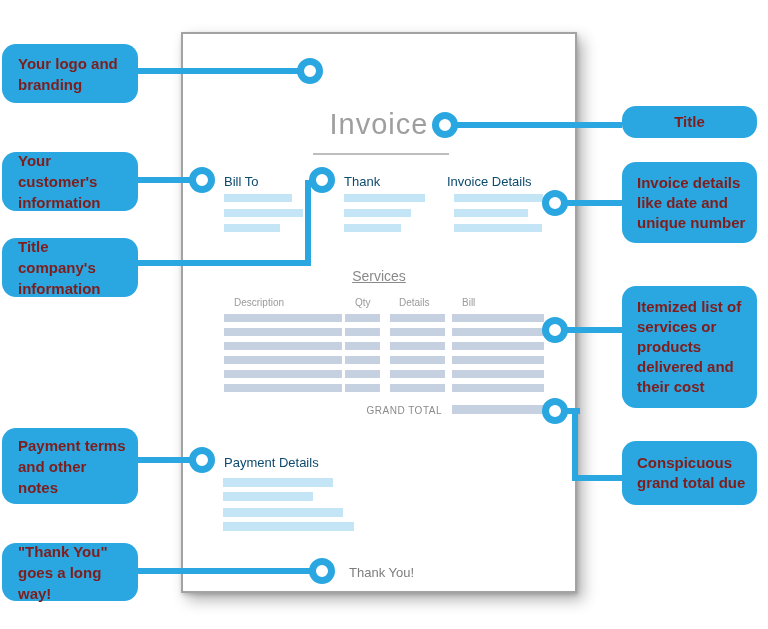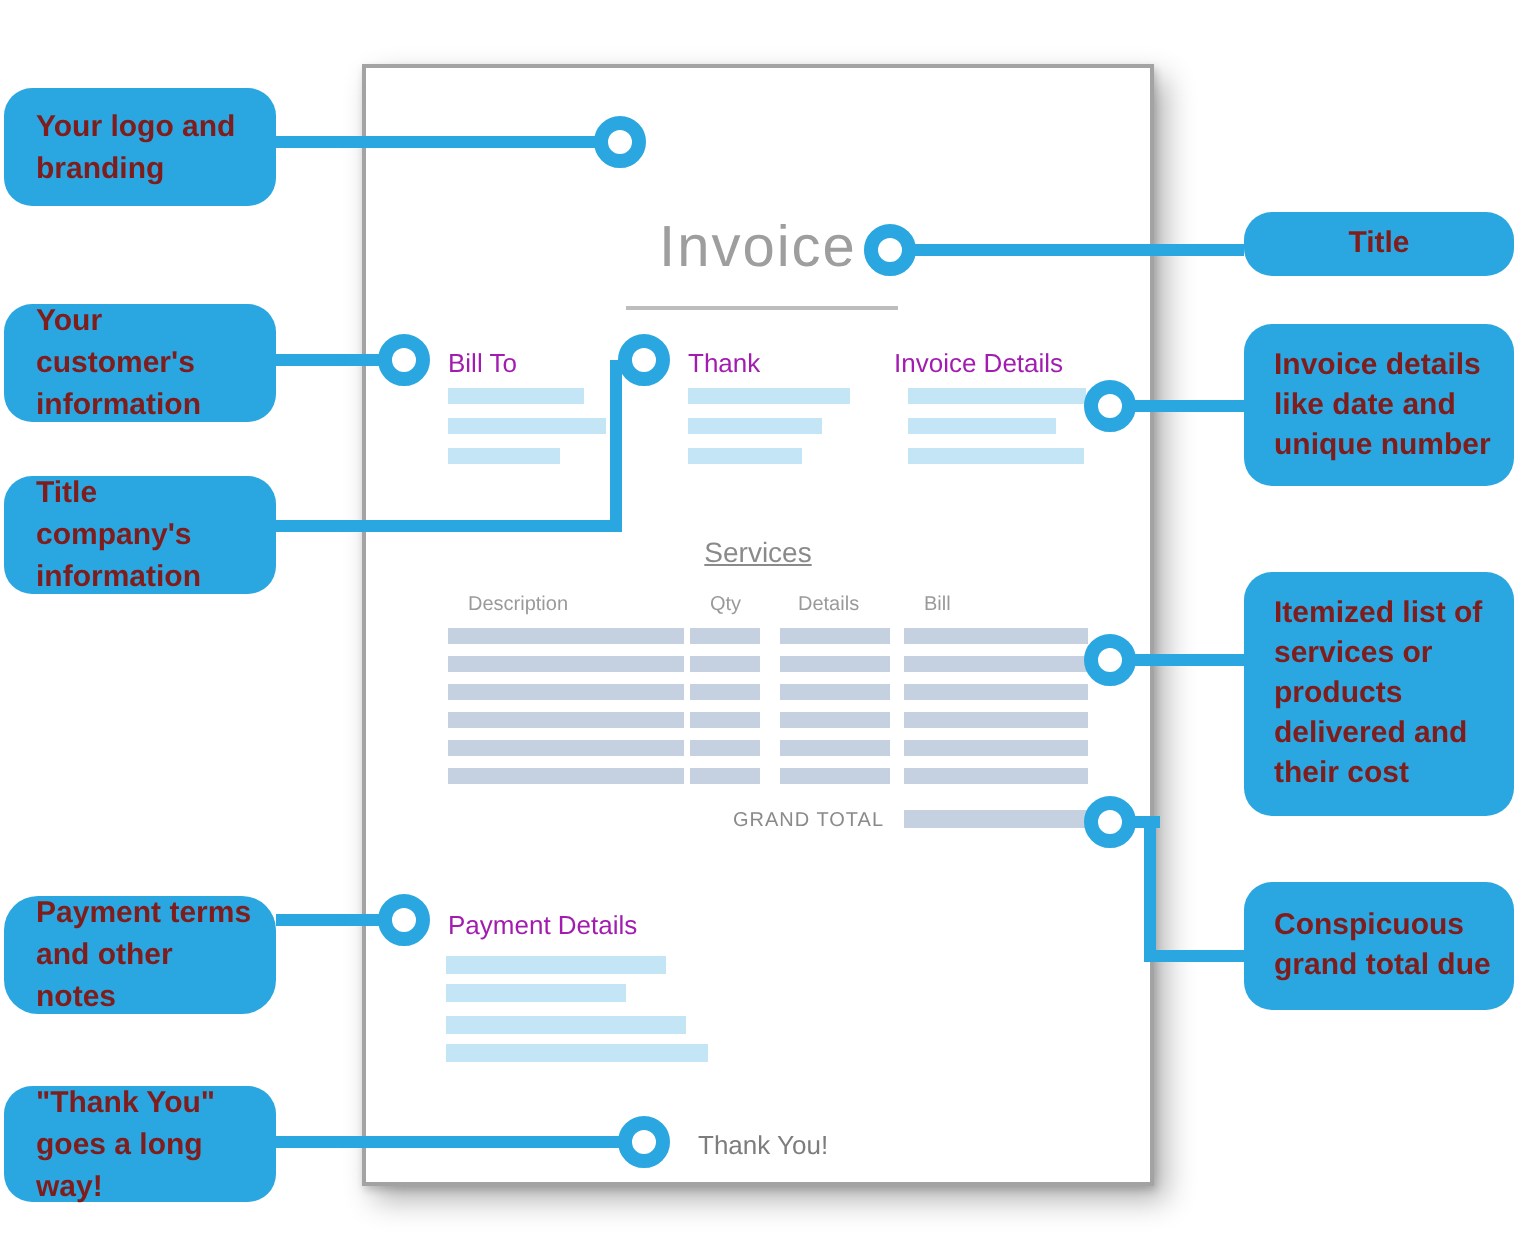--- a/index.html
+++ b/index.html
@@ -20,21 +20,21 @@
     position:absolute;left:160px;top:17px;width:77px;height:48px;
     background:var(--logo-blue,#a6dbf2);
     display:flex;align-items:center;justify-content:center;
     color:#8a8a8a;font-size:12px;letter-spacing:1.5px;
   }
   .invoice-title{
     position:absolute;left:0;top:74px;width:100%;text-align:center;
     font-size:29px;color:#9e9e9e;letter-spacing:1px;
   }
   .divider{position:absolute;left:130px;top:119px;width:136px;height:2px;background:#bdbdbd;}
-  .sec-label{position:absolute;font-size:13px;color:#a21caf;white-space:nowrap;}
+  .sec-label{position:absolute;font-size:13px;color:#0c4a6e;white-space:nowrap;}
   .bar{position:absolute;height:8px;background:var(--light-blue,#c3e5f6);}
   .gbar{position:absolute;height:8px;background:var(--table-bar,#c5d1e1);}
   .services{
     position:absolute;left:0;top:234px;width:100%;text-align:center;
     font-size:14px;color:#8a8a8a;text-decoration:underline;
   }
   .th{position:absolute;top:263px;font-size:10px;color:#9a9a9a;white-space:nowrap;margin-left:10px;}
   .gt-label{
     position:absolute;left:140px;top:371px;width:119px;text-align:right;
     font-size:10px;color:#8a8a8a;letter-spacing:.5px;white-space:nowrap;
@@ -165,21 +165,21 @@
 branding</span>
 </div>
 <div class="bubble bubble-left" style="top:152px;height:59px;align-items:center;">
   <span>Your customer's
 information</span>
 </div>
 <div class="bubble bubble-left" style="top:238px;height:59px;">
   <span>Title company's
 information</span>
 </div>
-<div class="bubble bubble-left" style="top:448px;height:59px;border-radius:17px;">
+<div class="bubble bubble-left" style="top:428px;height:76px;">
   <span>Payment terms
 and other notes</span>
 </div>
 <div class="bubble bubble-left" style="top:543px;height:58px;">
   <span>"Thank You"
 goes a long way!</span>
 </div>
 
 <div class="bubble bubble-right bubble-center" style="top:106px;height:32px;align-items:flex-end;">
   <span>Title</span>

